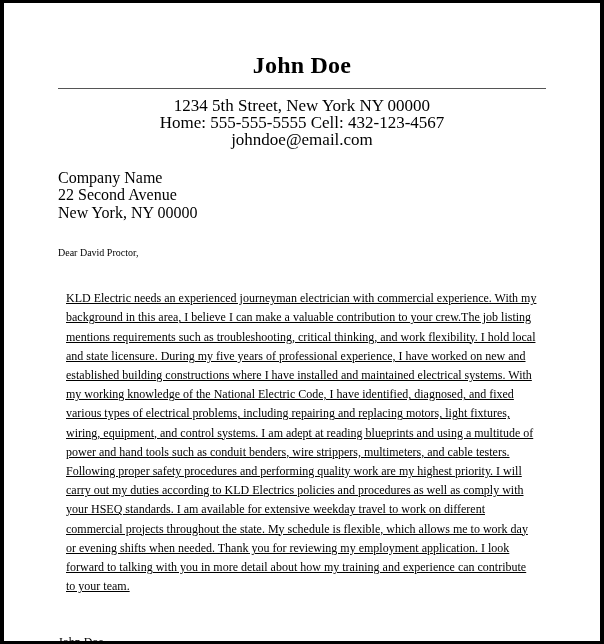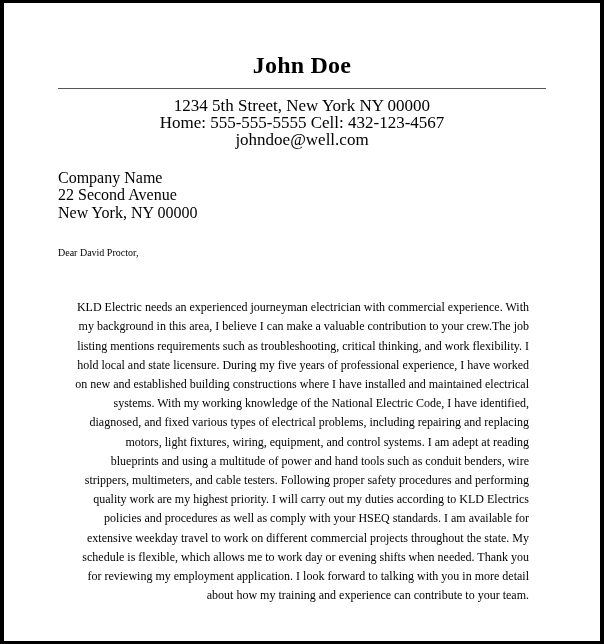--- a/index.html
+++ b/index.html
@@ -90,23 +90,24 @@
   .salutation {
     font-size: 10px;
     line-height: 19px;
     padding-top: 22px;
   }
 
   
   .body-paragraph {
     font-size: 12px;
     line-height: 19.2px;
-    text-align: right;
+    text-align: left;
     padding-top: 19px;
-    margin: 17px;
+    margin: 8px;
+    text-decoration: underline;
   }
 
   
   .signature {
     font-size: 12px;
     line-height: 19px;
     padding-top: 29px;
   }
 </style>
 </head>
@@ -115,21 +116,21 @@
 <div class="page">
   <div class="sheet">
 
     <h1 class="letter-name">John Doe</h1>
 
     <hr class="name-rule">
 
     <div class="contact-block">
       <span class="contact-line">1234 5th Street, New York NY 00000</span>
       <span class="contact-line">Home: 555-555-5555 Cell: 432-123-4567</span>
-      <span class="contact-line">johndoe@well.com</span>
+      <span class="contact-line">johndoe@email.com</span>
     </div>
 
 
     <div class="recipient-block">
       <span class="recipient-line">Company Name</span>
       <span class="recipient-line">22 Second Avenue</span>
       <span class="recipient-line">New York, NY 00000</span>
     </div>
 
     <div class="salutation">Dear David Proctor,</div>

